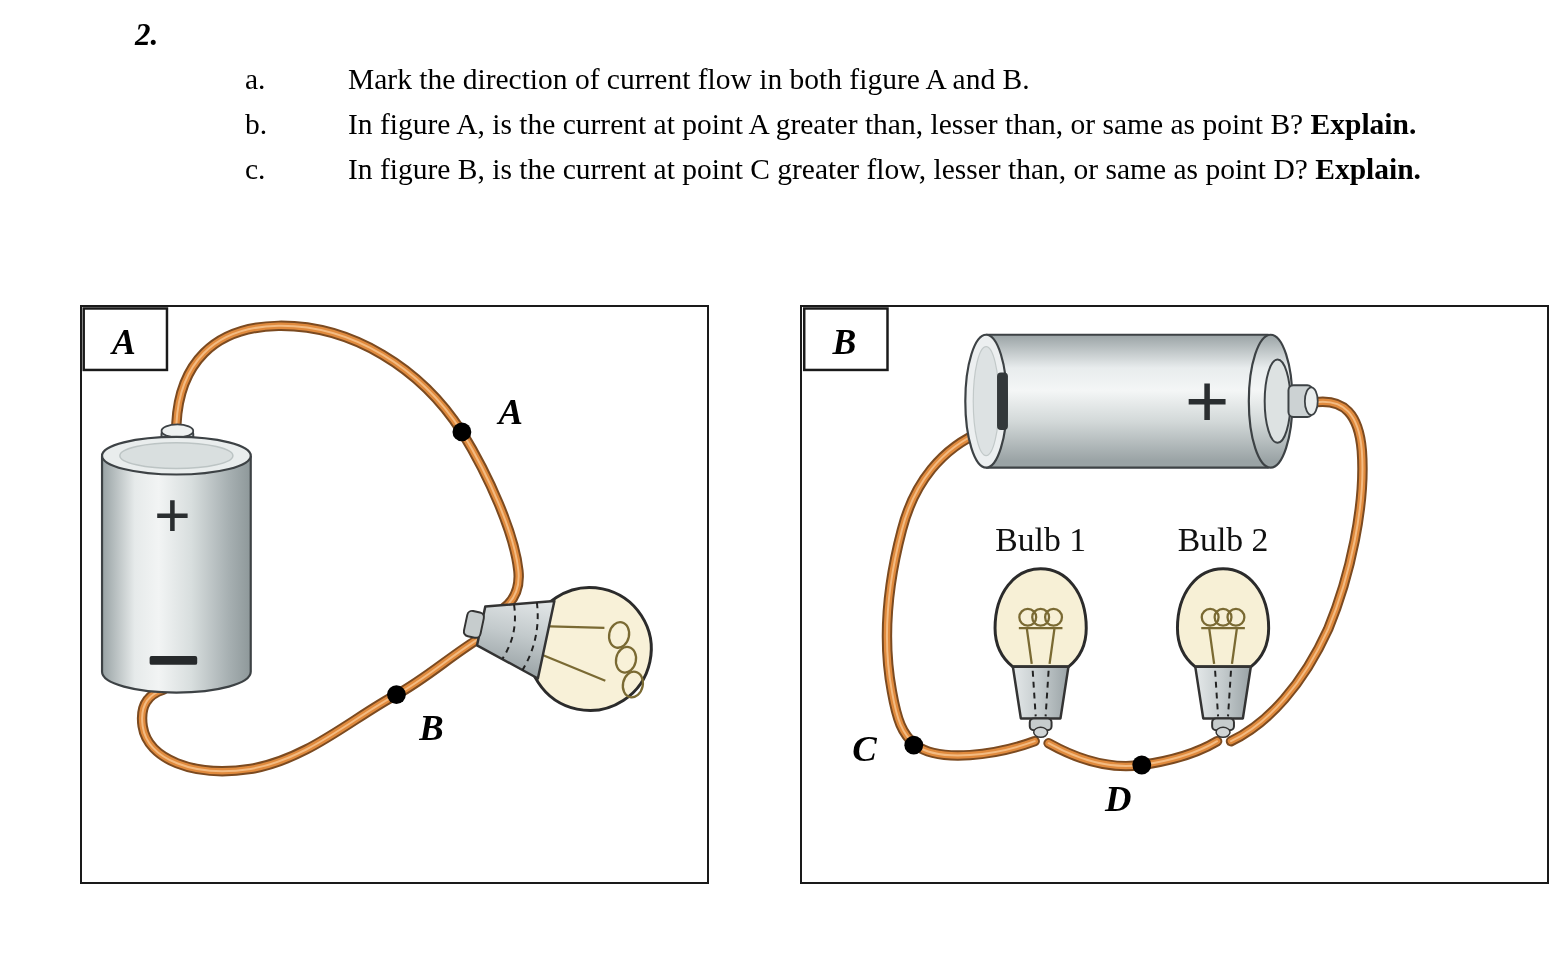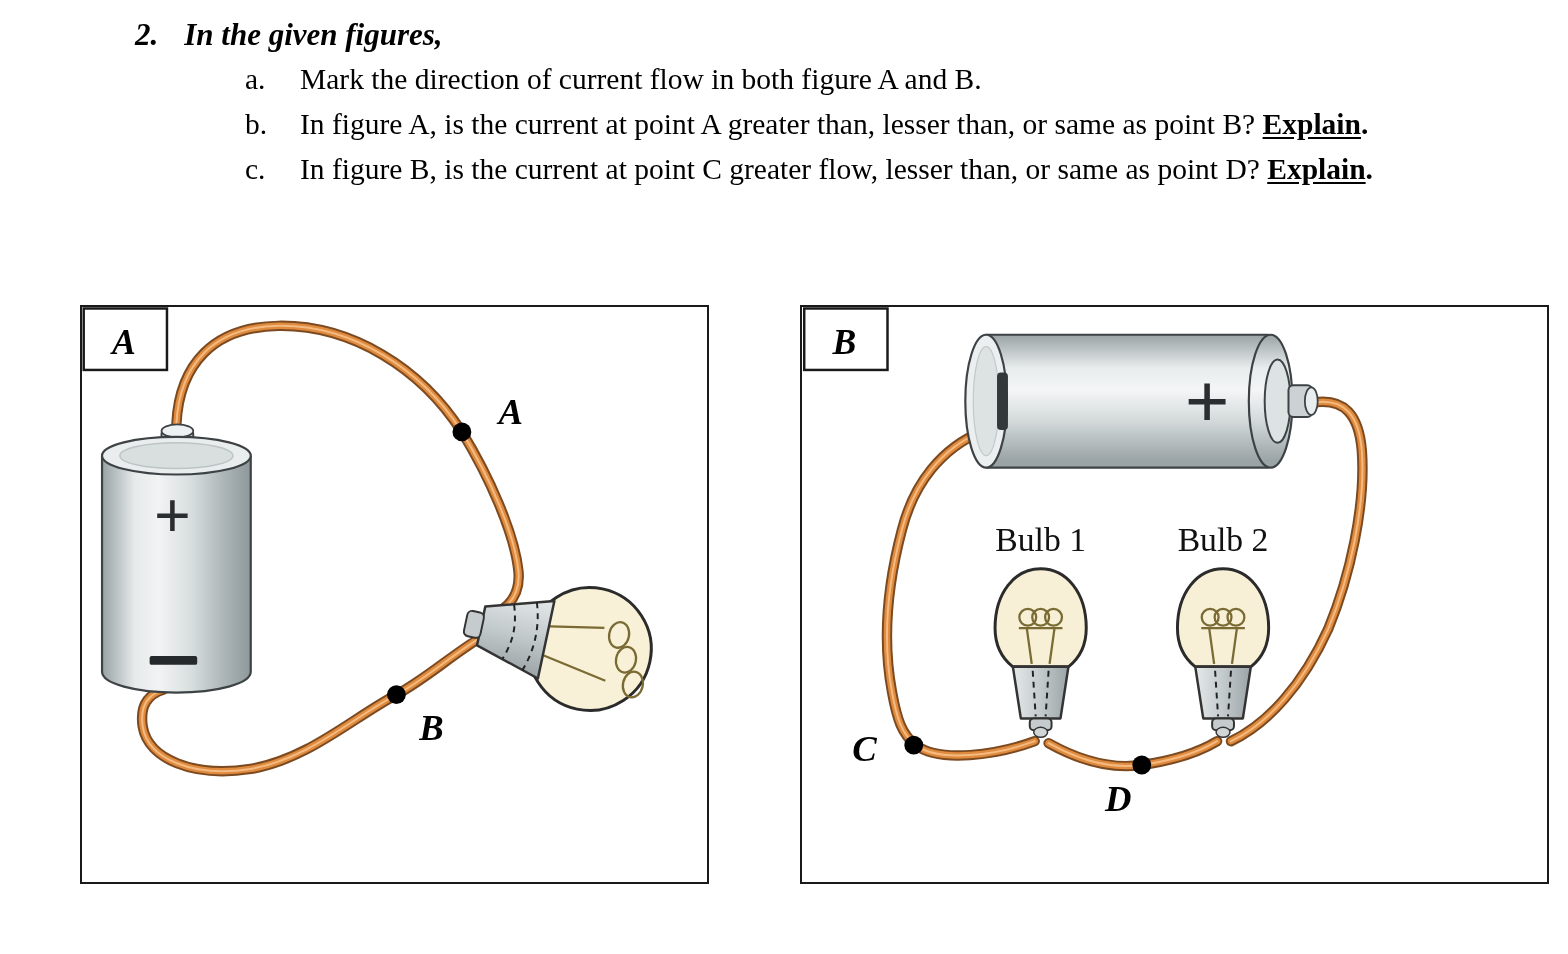--- a/index.html
+++ b/index.html
@@ -24,22 +24,22 @@
     display: flex;
     gap: 26px;
     font-size: 31px;
     font-weight: bold;
     font-style: italic;
     line-height: 45px;
   }
   .q-items { margin-left: 110px; margin-top: 0; }
   .q-item { display: flex; font-size: 29.5px; line-height: 45px; }
   .item-label { width: 55px; flex: 0 0 55px; }
-  .item-text { width: 1150px; }
-  .explain { font-weight: bold; text-decoration: underline; text-underline-offset: 3px; }
+  .item-text { width: 1150px; margin-left: 48px; }
+  .explain { font-weight: bold; text-underline-offset: 3px; }
   .period-bold { font-weight: bold; }
 
   
   .figure-box {
     position: absolute;
     border: 2.5px solid #1a1a1a;
     background: #ffffff;
   }
   .figure-box-a { left: 80px;  top: 305px; width: 625px; height: 575px; }
   .figure-box-b { left: 800px; top: 305px; width: 745px; height: 575px; }
@@ -58,21 +58,20 @@
   .filament  { fill: none; stroke: #7a6a33; stroke-width: 2.3; }
 </style>
 </head>
 <body>
 
 <div class="page">
 
   <div class="question">
     <div class="q-header">
       <span>2.</span>
-      <span>In the given figures,</span>
     </div>
     <div class="q-items">
       <div class="q-item">
         <span class="item-label">a.</span>
         <span class="item-text">Mark the direction of current flow in both figure A and B.</span>
       </div>
       <div class="q-item">
         <span class="item-label">b.</span>
         <span class="item-text"><span>In figure A, is the current at point A greater than, lesser than, or same as point B? </span><span class="explain">Explain</span><span class="period-bold">.</span></span>
       </div>

